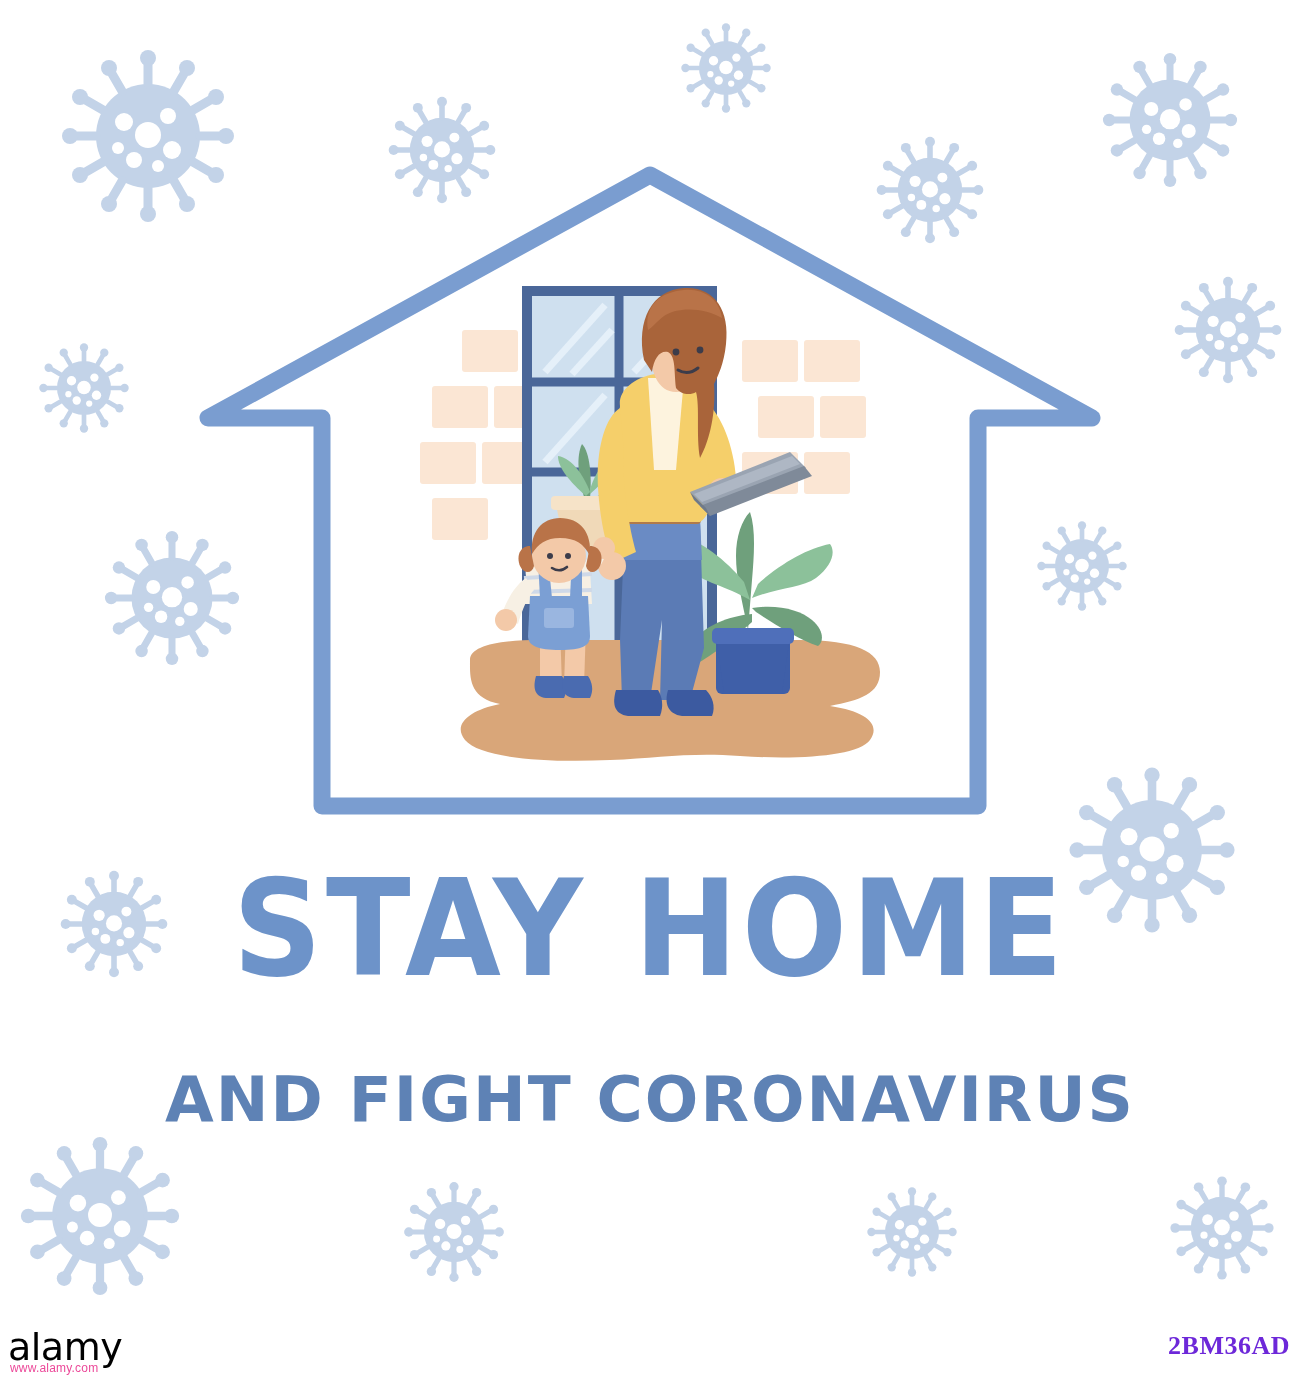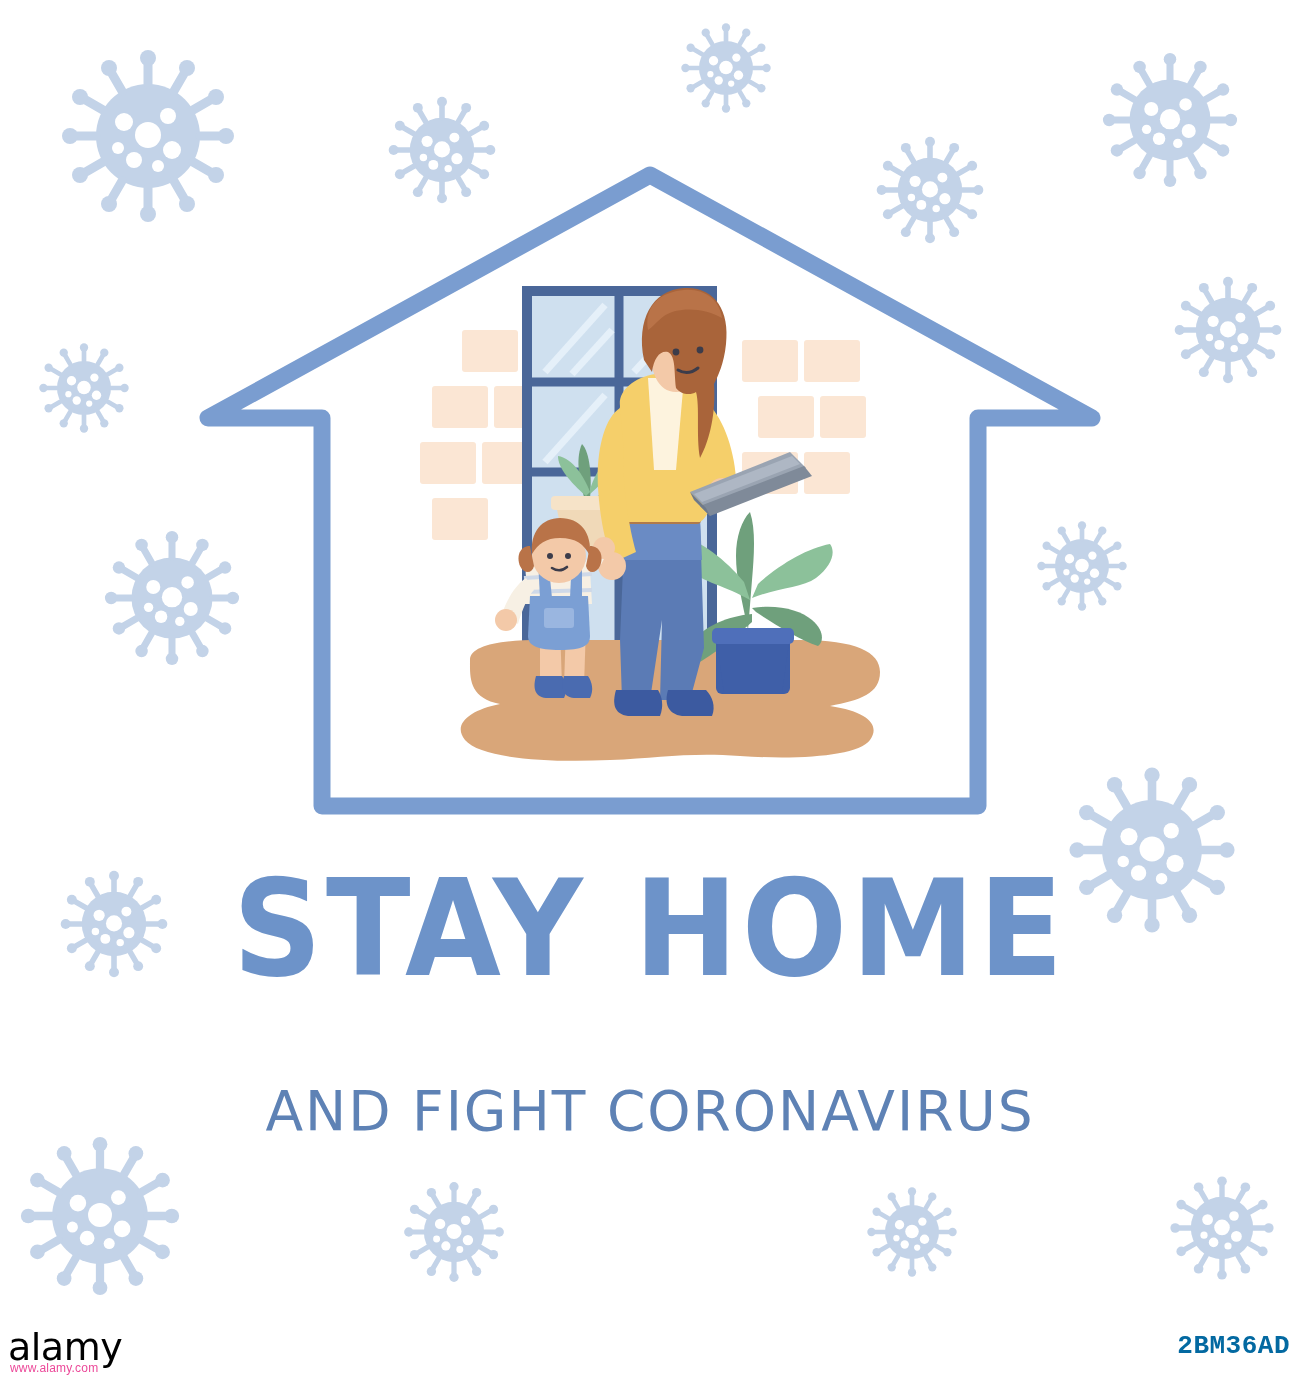--- a/index.html
+++ b/index.html
@@ -62,26 +62,26 @@
   }
   .subline-wrap {
     position: absolute;
     left: 0;
     top: 1068px;
     width: 1300px;
     text-align: center;
   }
   .subline {
     font-family: "DejaVu Sans", sans-serif;
-    font-weight: normal;
-    font-size: 55px;
+    font-weight: bold;
+    font-size: 63px;
     letter-spacing: 2px;
     color: #5e82b5;
     line-height: 1;
-    margin: 16px;
+    margin: 0;
   }
   
   .footer {
     position: absolute;
     left: 0;
     top: 1300px;
     width: 1300px;
     height: 90px;
     background: #ffffff;
     border-top: 1px solid #ffffff;
@@ -108,24 +108,24 @@
     top: 60px;
     font-family: "Liberation Sans", sans-serif;
     font-size: 12px;
     color: #ec4899;
     letter-spacing: 0.2px;
   }
   .image-id {
     position: absolute;
     right: 10px;
     top: 30px;
-    font-family: Liberation Mono, monospace;
+    font-family: Liberation Serif, serif;
     font-weight: bold;
     font-size: 26px;
-    color: #0369a1;
+    color: #6d28d9;
     letter-spacing: 0.5px;
   }
 </style>
 </head>
 <body>
 
 <div class="canvas">
 
   <div class="artboard">
 

